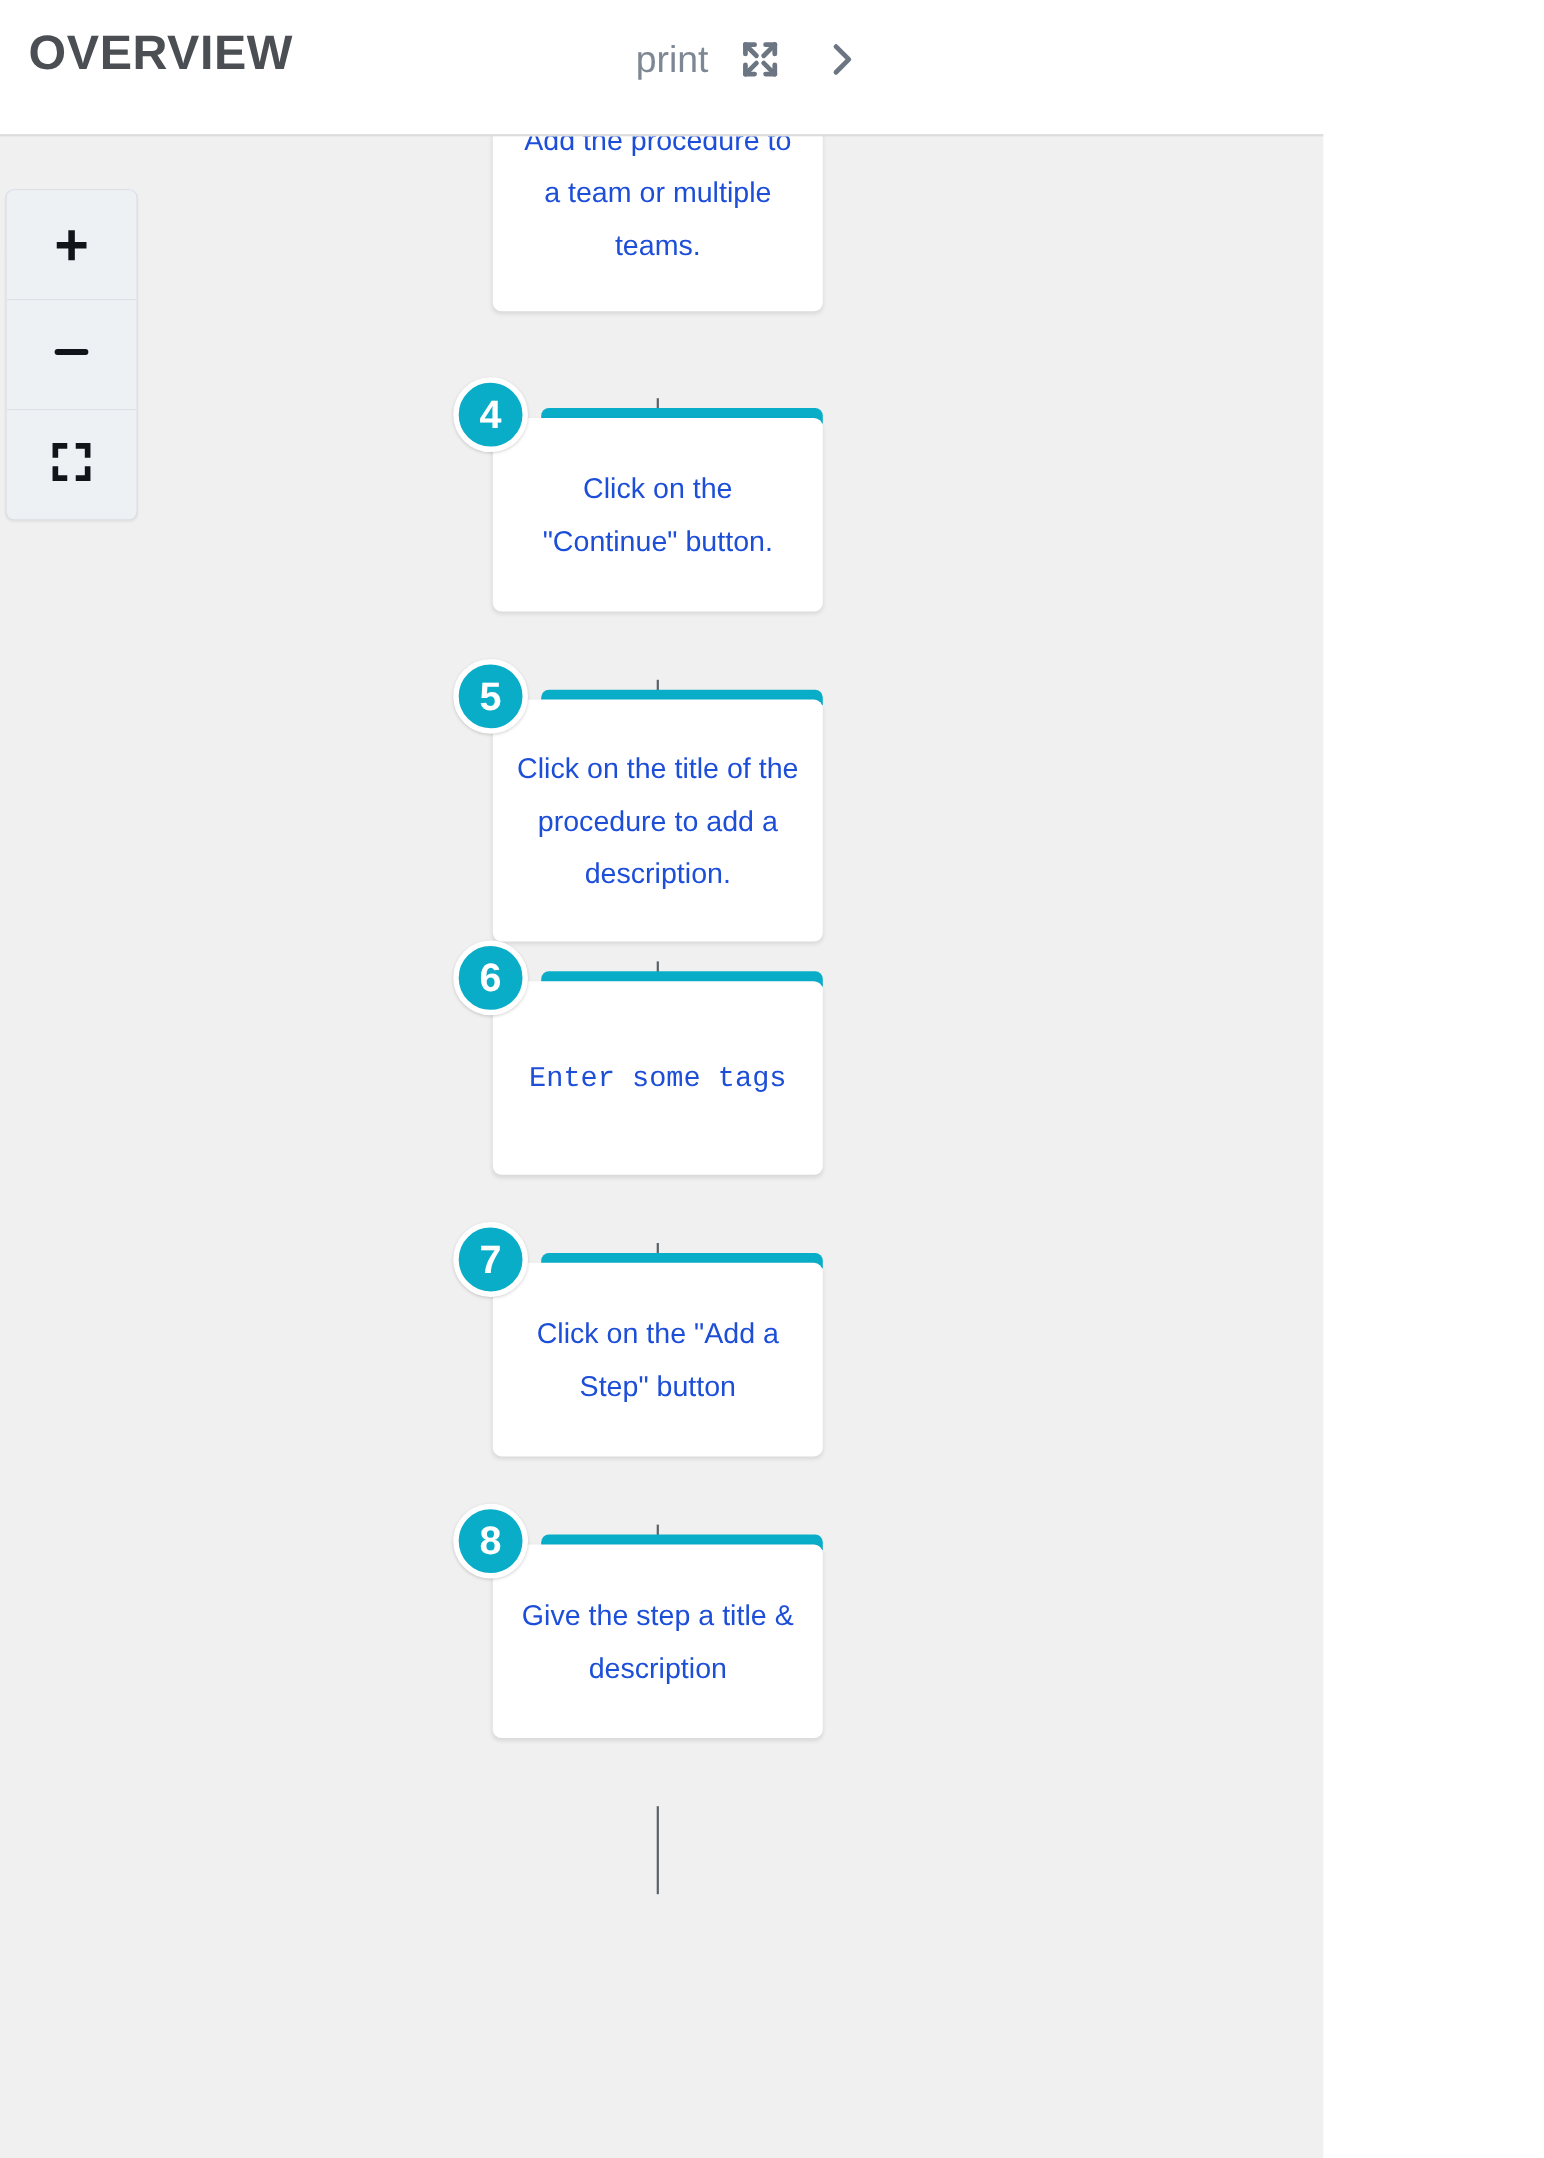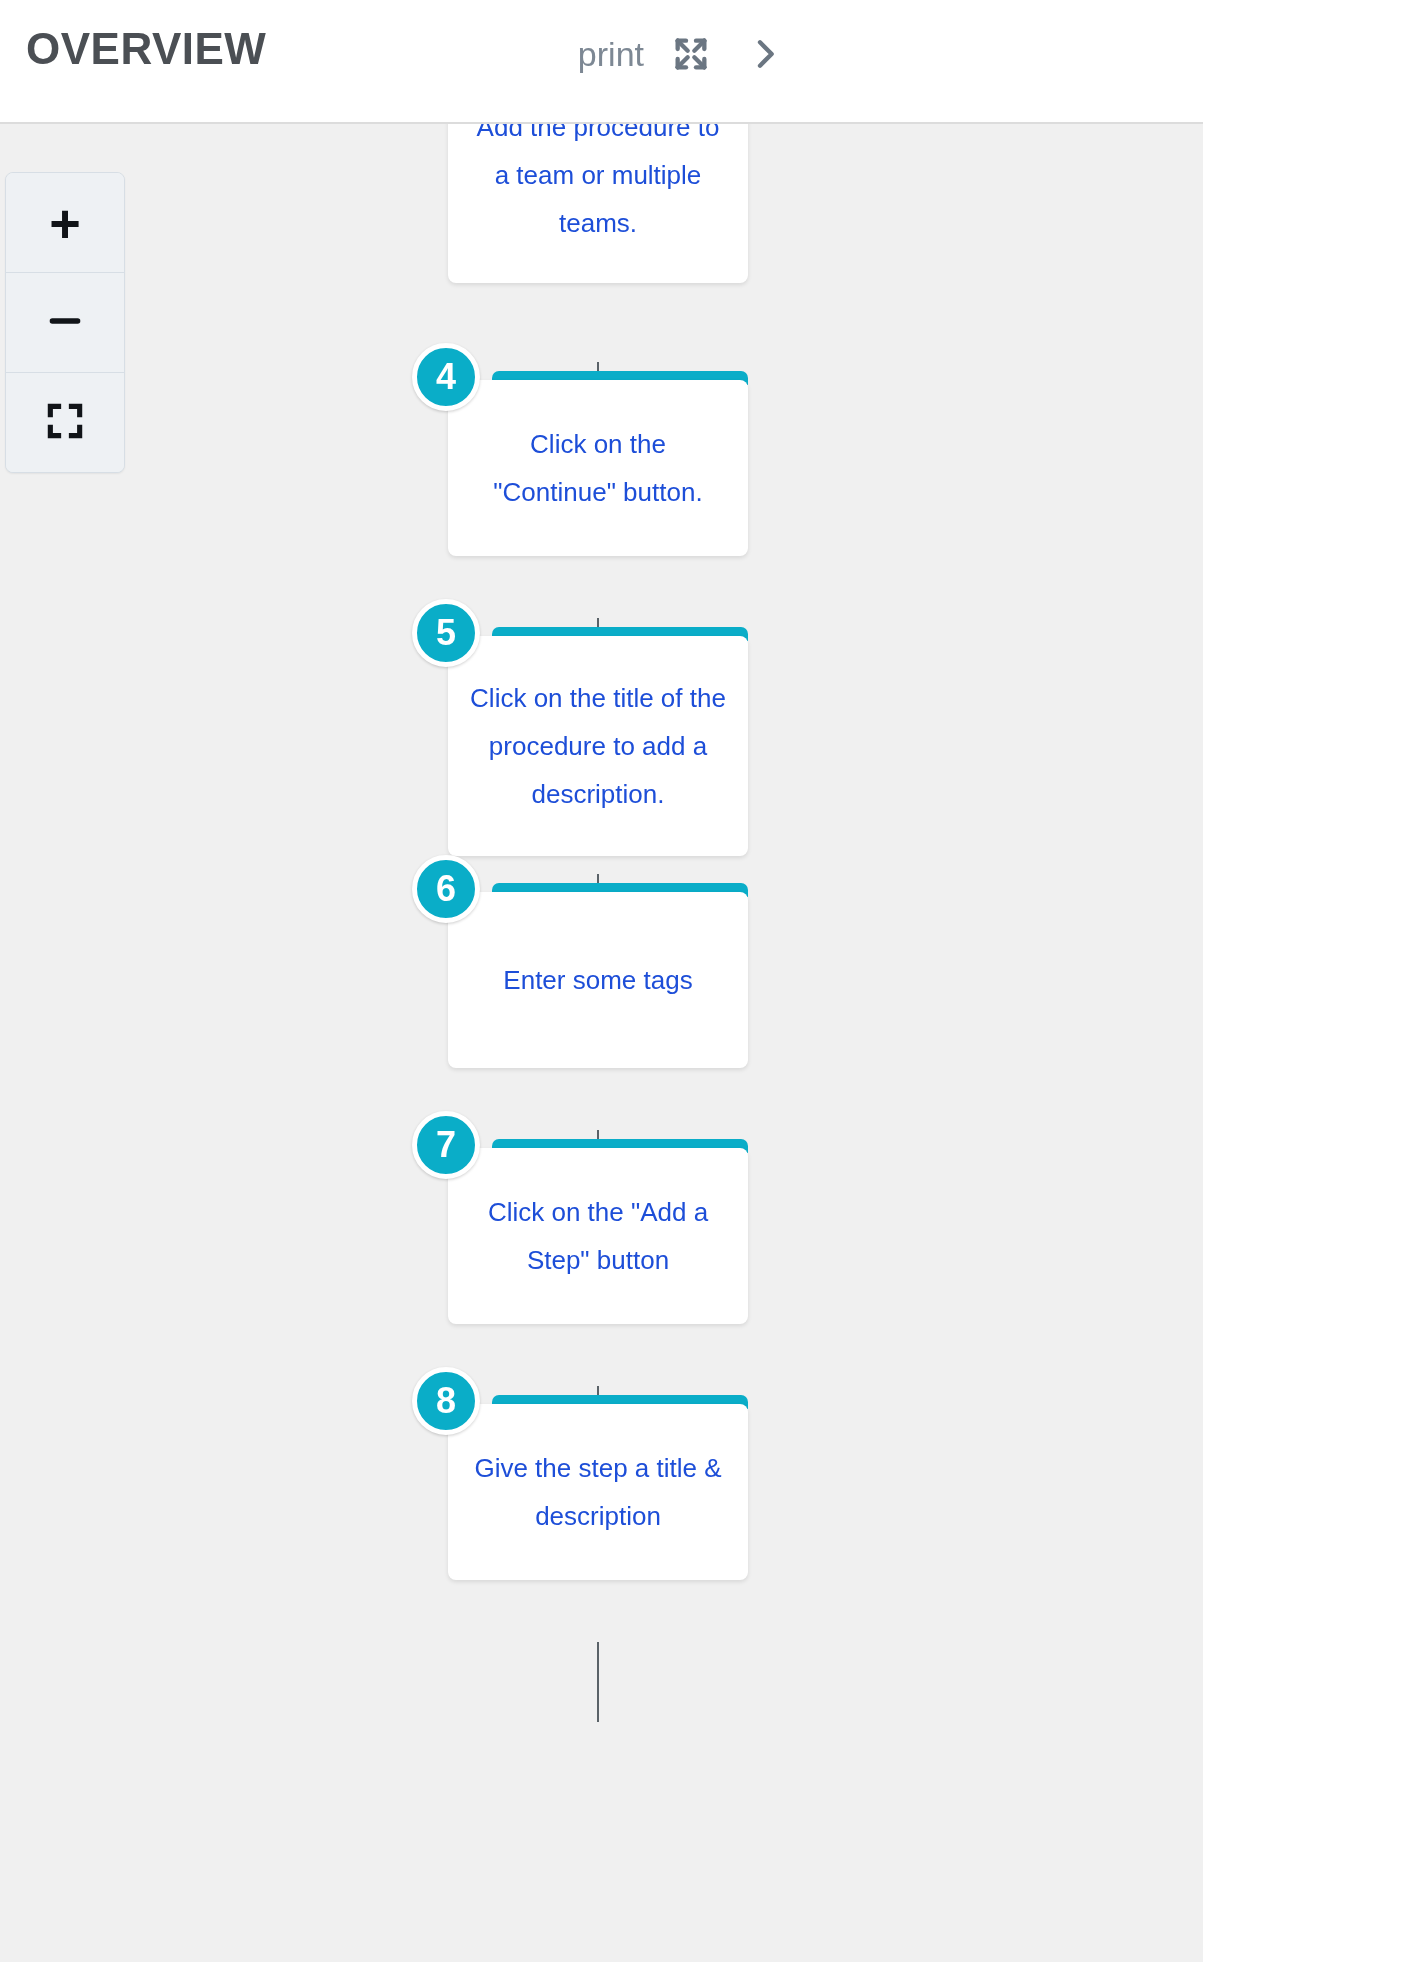--- a/index.html
+++ b/index.html
@@ -291,21 +291,21 @@
           <div class="node-text">Click on the title of the procedure to add a description.</div>
         </div>
       </div>
 
       <div class="connector" style="left:597px; top:750px; height:78px;"></div>
       <div class="arrowhead" style="left:586px; top:812px;"></div>
 
       <div class="node" style="left:448px; top:759px;">
         <div class="node-bar"></div>
         <div class="node-badge">6</div>
-        <div class="node-card" style="height:176px;">
+        <div class="node-card" style="height:176px;font-family:Liberation Mono, monospace;">
           <div class="node-text">Enter some tags</div>
         </div>
       </div>
 
       <div class="connector" style="left:597px; top:1006px; height:78px;"></div>
       <div class="arrowhead" style="left:586px; top:1068px;"></div>
 
       <div class="node" style="left:448px; top:1015px;">
         <div class="node-bar"></div>
         <div class="node-badge">7</div>

